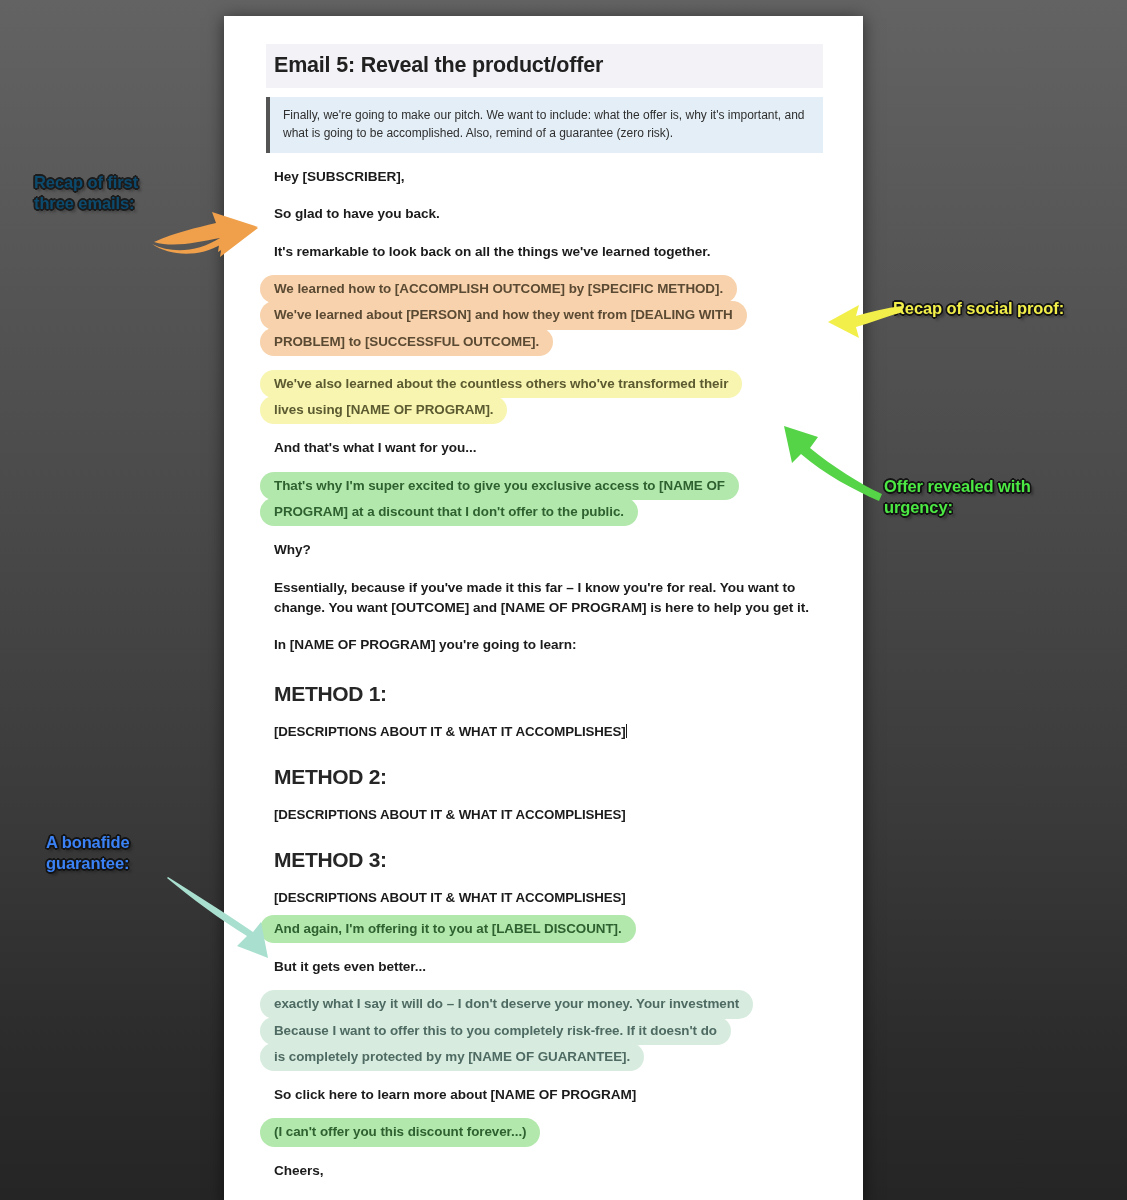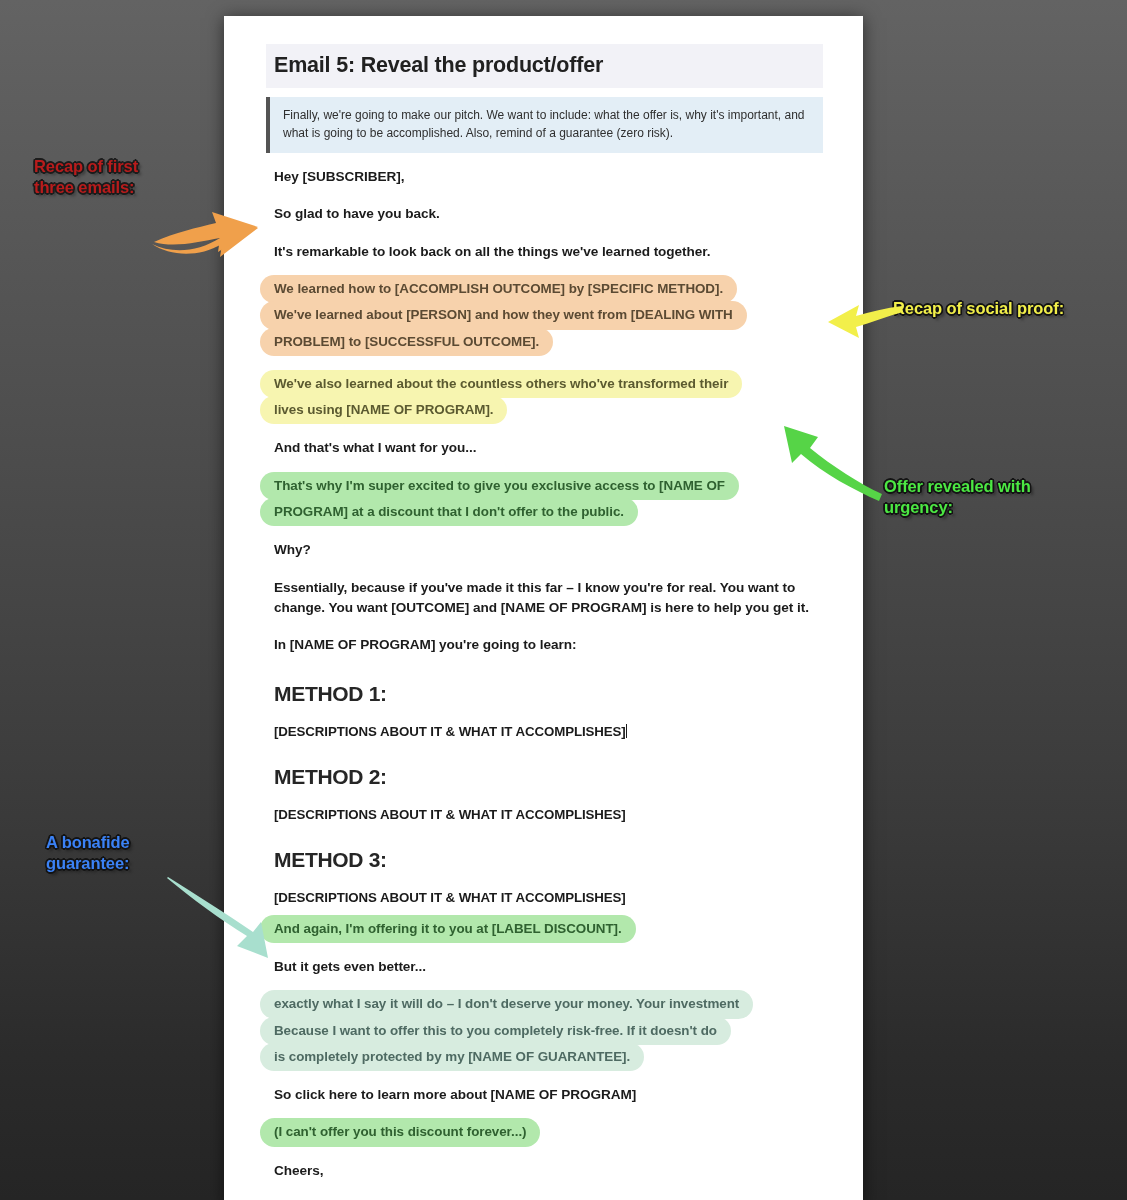--- a/index.html
+++ b/index.html
@@ -133,27 +133,28 @@
   .anno-label {
     position: absolute;
     font-size: 16.5px;
     font-weight: bold;
     line-height: 1.28;
     letter-spacing: -0.1px;
     white-space: pre-line;
   }
 
   .anno-orange {
-    color: #b91c1c;
+    color: #0c4a6e;
     text-shadow:
       -1.4px -1.4px 0 #1c1c1c,  1.4px -1.4px 0 #1c1c1c,
       -1.4px  1.4px 0 #1c1c1c,  1.4px  1.4px 0 #1c1c1c,
        0 -1.6px 0 #1c1c1c, 0 1.6px 0 #1c1c1c,
       -1.6px 0 0 #1c1c1c, 1.6px 0 0 #1c1c1c,
        3px 3px 3px rgba(0,0,0,0.45);
+    margin-top: 16px;
   }
   .anno-yellow {
     color: #f2ef4a;
     text-shadow:
       -1.4px -1.4px 0 #141414,  1.4px -1.4px 0 #141414,
       -1.4px  1.4px 0 #141414,  1.4px  1.4px 0 #141414,
        0 -1.6px 0 #141414, 0 1.6px 0 #141414,
       -1.6px 0 0 #141414, 1.6px 0 0 #141414,
        3px 3px 3px rgba(0,0,0,0.45);
   }

